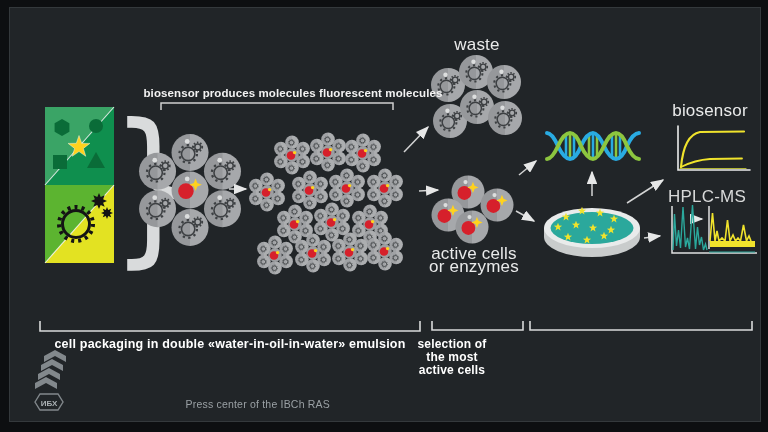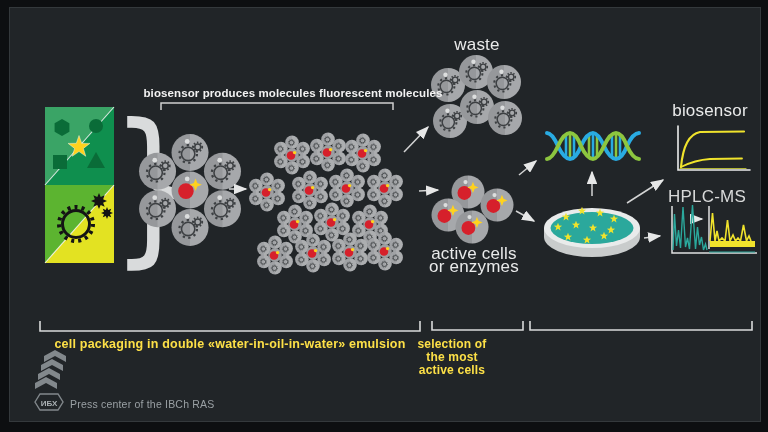--- a/index.html
+++ b/index.html
@@ -4,23 +4,23 @@
 <style>
   html,body{margin:0;padding:0;background:#0d0f11;}
   #stage{position:relative;width:768px;height:432px;background:#0d0f11;overflow:hidden;
          font-family:"Liberation Sans",sans-serif;}
   #frame{position:absolute;left:9px;top:7px;width:752px;height:415px;background:#212528;
          border:1px solid #34393c;box-sizing:border-box;}
   svg#gfx{position:absolute;left:0;top:0;z-index:2;}
   .lbl{position:absolute;z-index:3;color:#e9eaea;font-size:17px;line-height:13px;
        text-align:center;white-space:pre-line;letter-spacing:.2px;}
   .bold{font-weight:700;}
-  .sec{font-size:12.5px;line-height:13px;color:#fde047;}
+  .sec{font-size:12.5px;line-height:13px;color:#ffffff;}
   .hdr{font-size:11.5px;letter-spacing:.1px;color:#f2f2f2;}
-  .footer-credit{position:absolute;z-index:3;color:#9aa0a4;font-size:10.5px;text-align:left;
+  .footer-credit{position:absolute;z-index:3;color:#9aa0a4;font-size:10.5px;text-align:right;
        letter-spacing:.2px;}
   .brace{position:absolute;z-index:2;color:#d9dbdc;font-family:"DejaVu Sans",sans-serif;
        font-size:168px;line-height:140px;transform:scaleX(.82);transform-origin:left center;}
 </style>
 </head>
 <body>
 
 <div id="stage">
   <div id="frame"></div>
 

